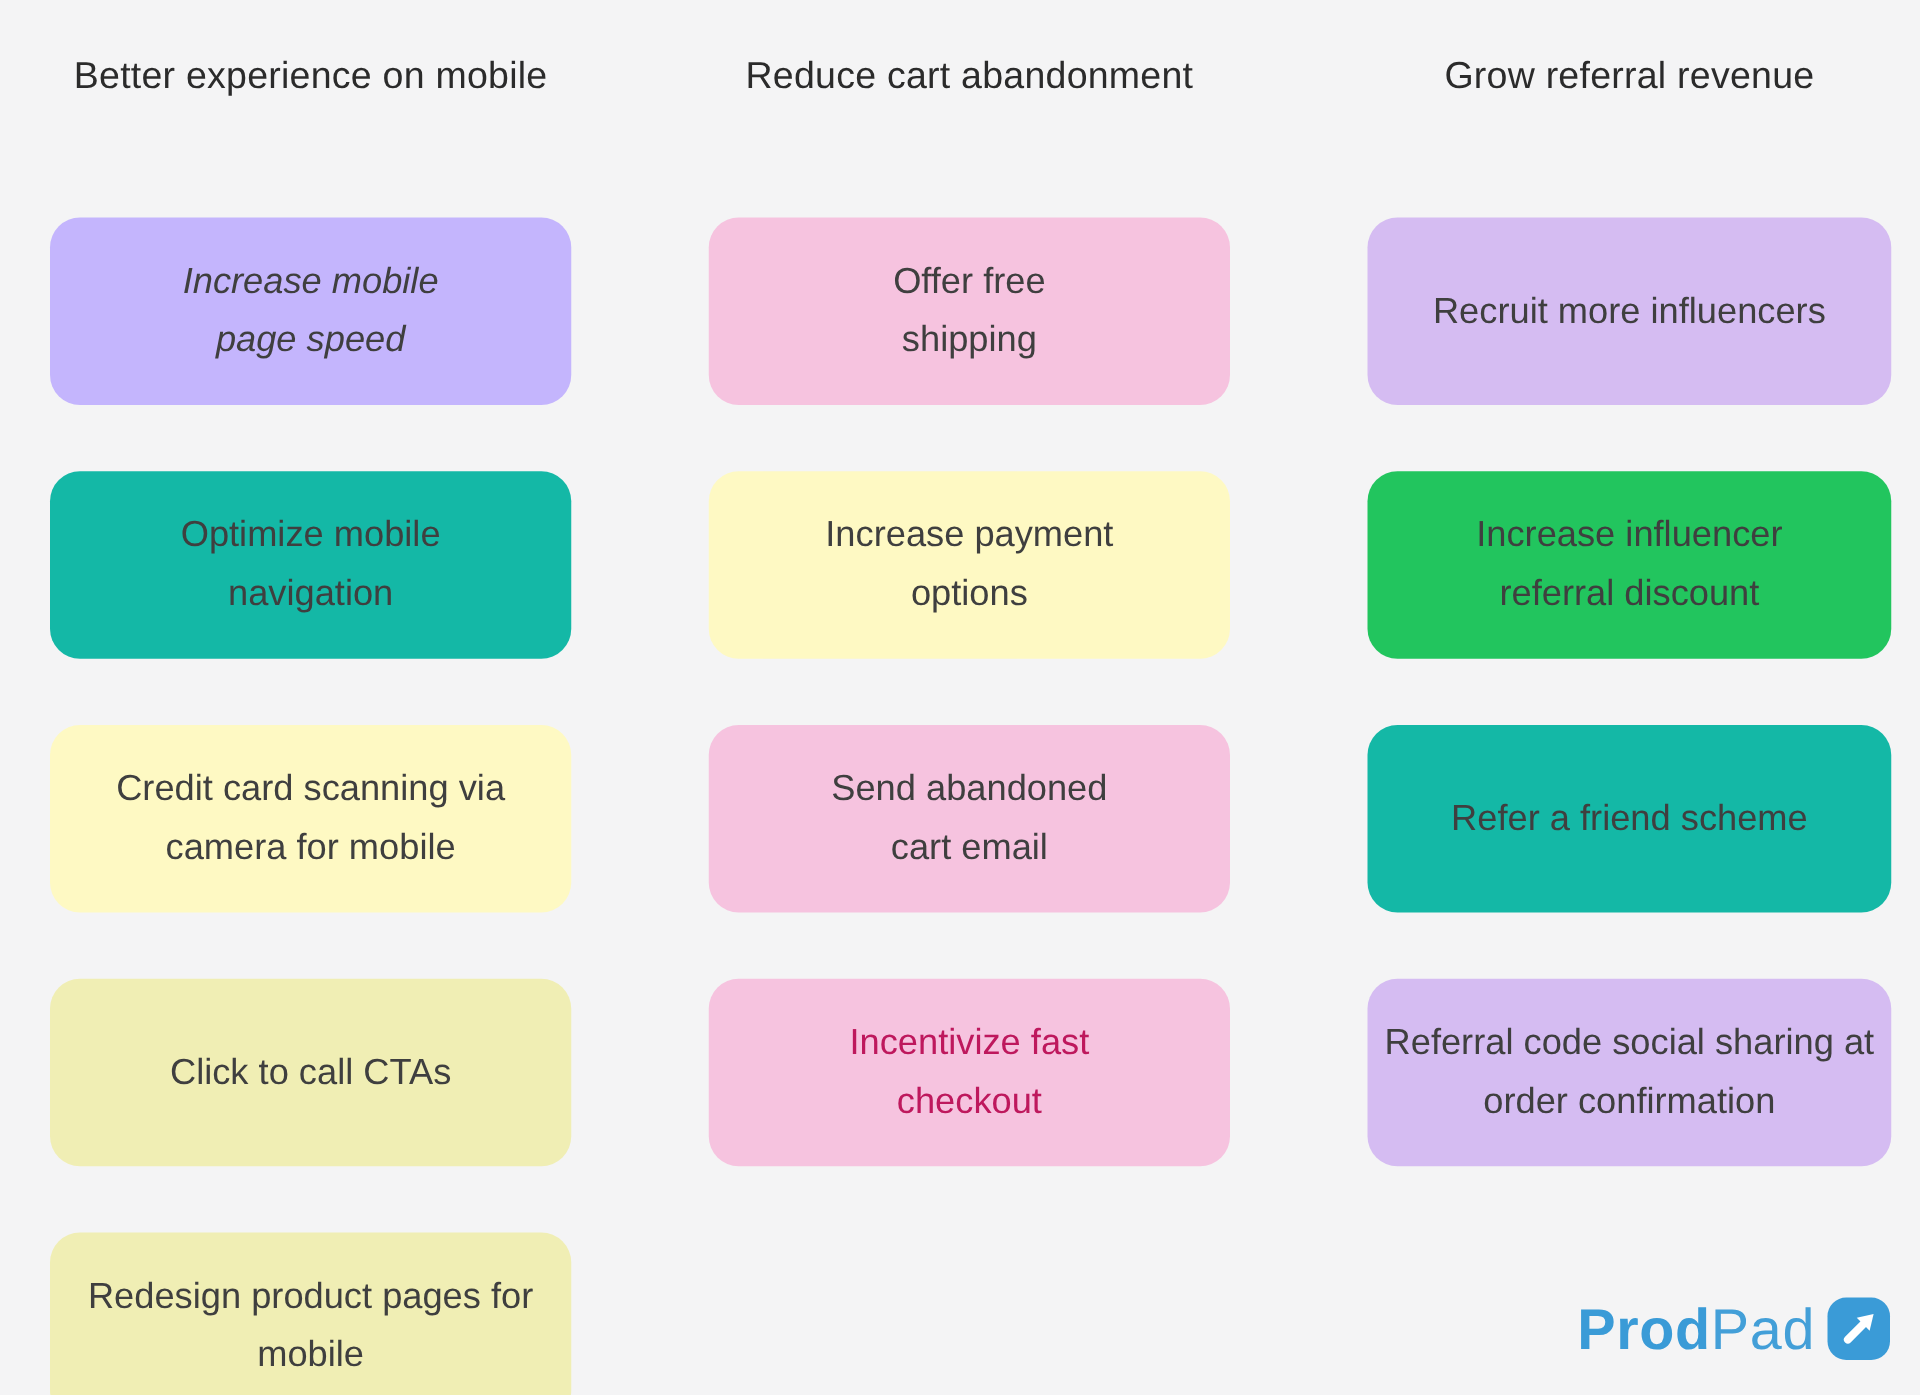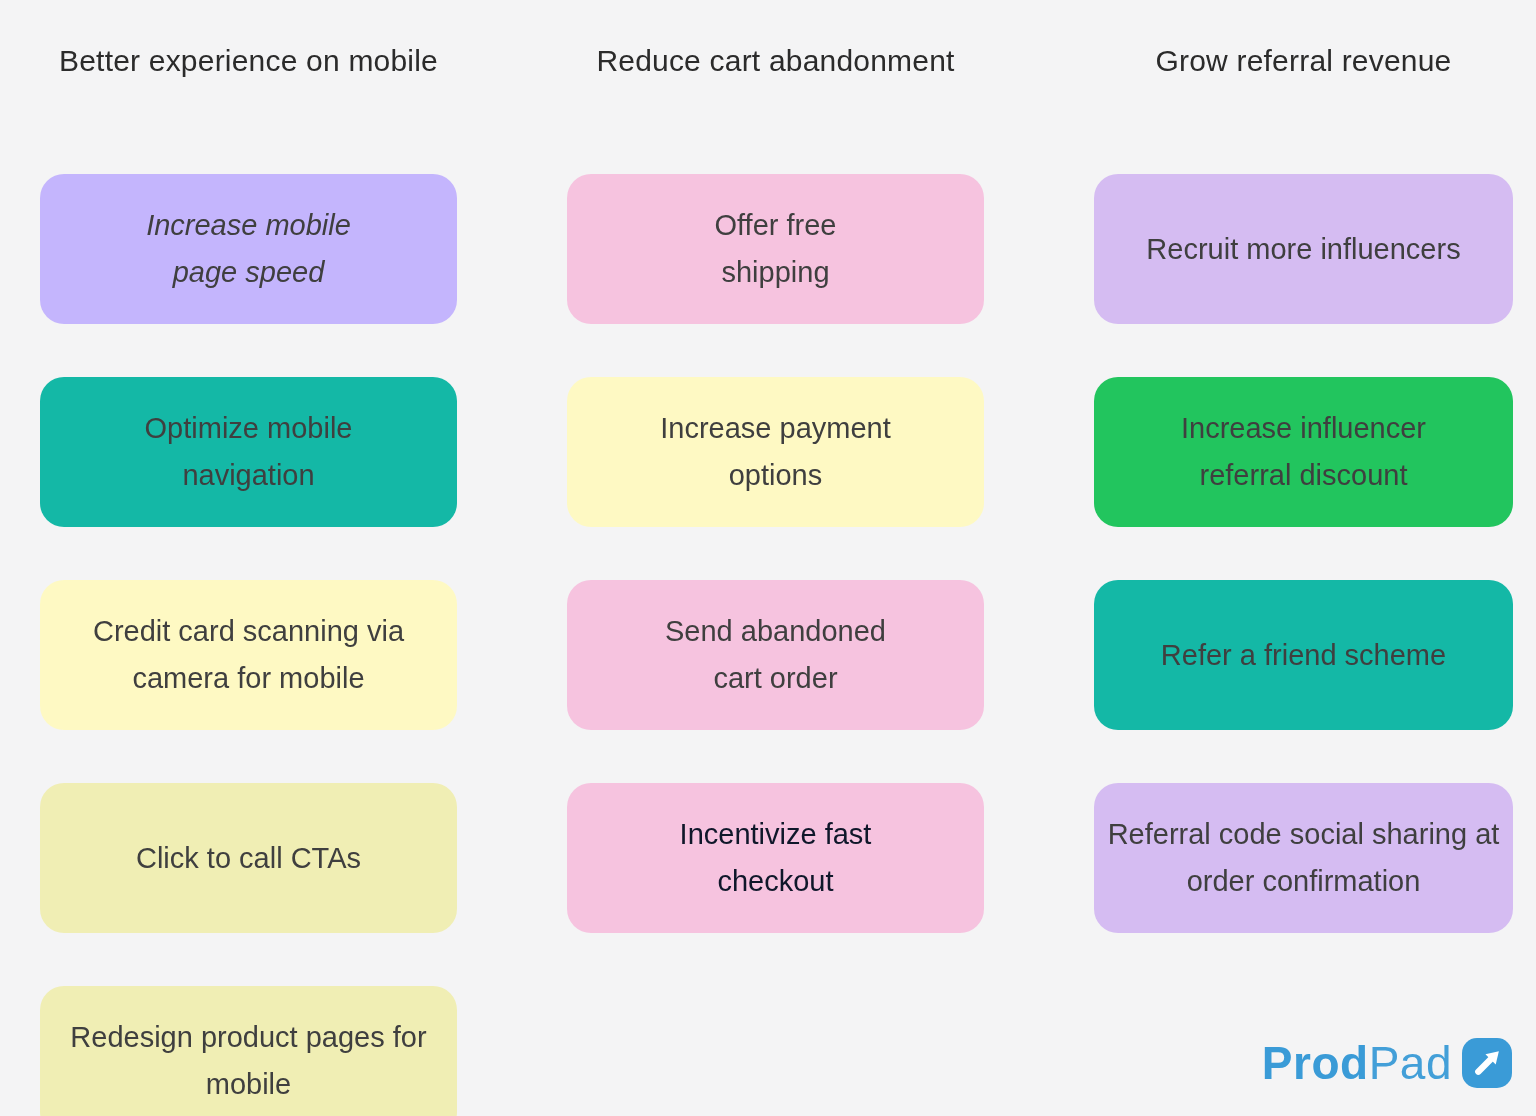--- a/index.html
+++ b/index.html
@@ -93,22 +93,22 @@
 mobile</div>
   </div>
 
   <div class="column col-1">
     <div class="col-header" style="color: rgb(43, 43, 43);">Reduce cart abandonment</div>
     <div class="card" style="background: rgb(246, 195, 223); color: rgb(63, 63, 63);">Offer free
 shipping</div>
     <div class="card" style="background: #fef9c3; color: rgb(63, 63, 63);">Increase payment
 options</div>
     <div class="card" style="background: rgb(246, 195, 223); color: rgb(63, 63, 63);">Send abandoned
-cart order</div>
-    <div class="card" style="background: rgb(246, 195, 223); color: #0f172a;">Incentivize fast
+cart email</div>
+    <div class="card" style="background: rgb(246, 195, 223); color: #be185d;">Incentivize fast
 checkout</div>
   </div>
 
   <div class="column col-2">
     <div class="col-header" style="color: rgb(43, 43, 43);">Grow referral revenue</div>
     <div class="card" style="background: rgb(213, 188, 242); color: rgb(63, 63, 63);">Recruit more influencers</div>
     <div class="card" style="background: #22c55e; color: rgb(63, 63, 63);">Increase influencer
 referral discount</div>
     <div class="card" style="background: #14b8a6; color: rgb(63, 63, 63);">Refer a friend scheme</div>
     <div class="card" style="background: rgb(213, 188, 242); color: rgb(63, 63, 63);">Referral code social sharing at

